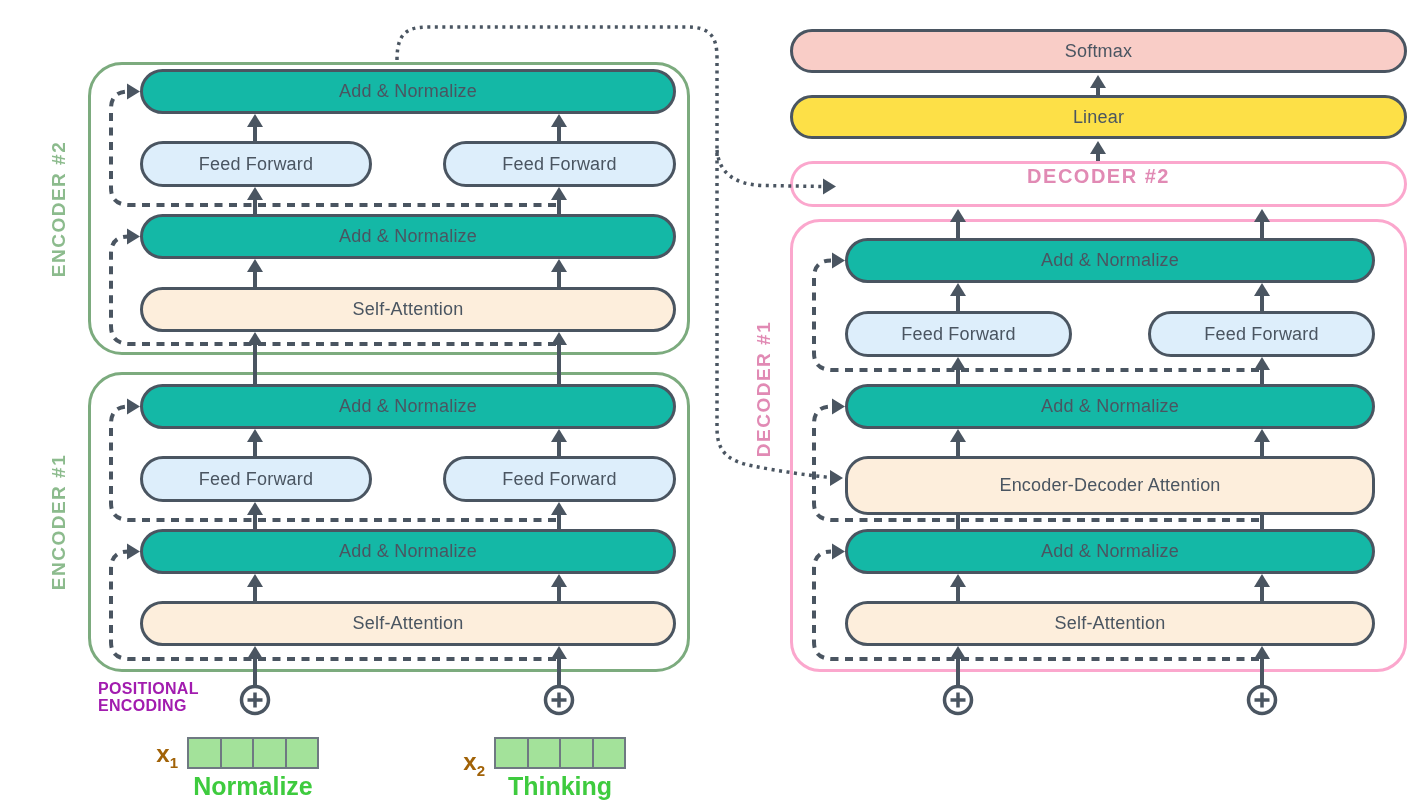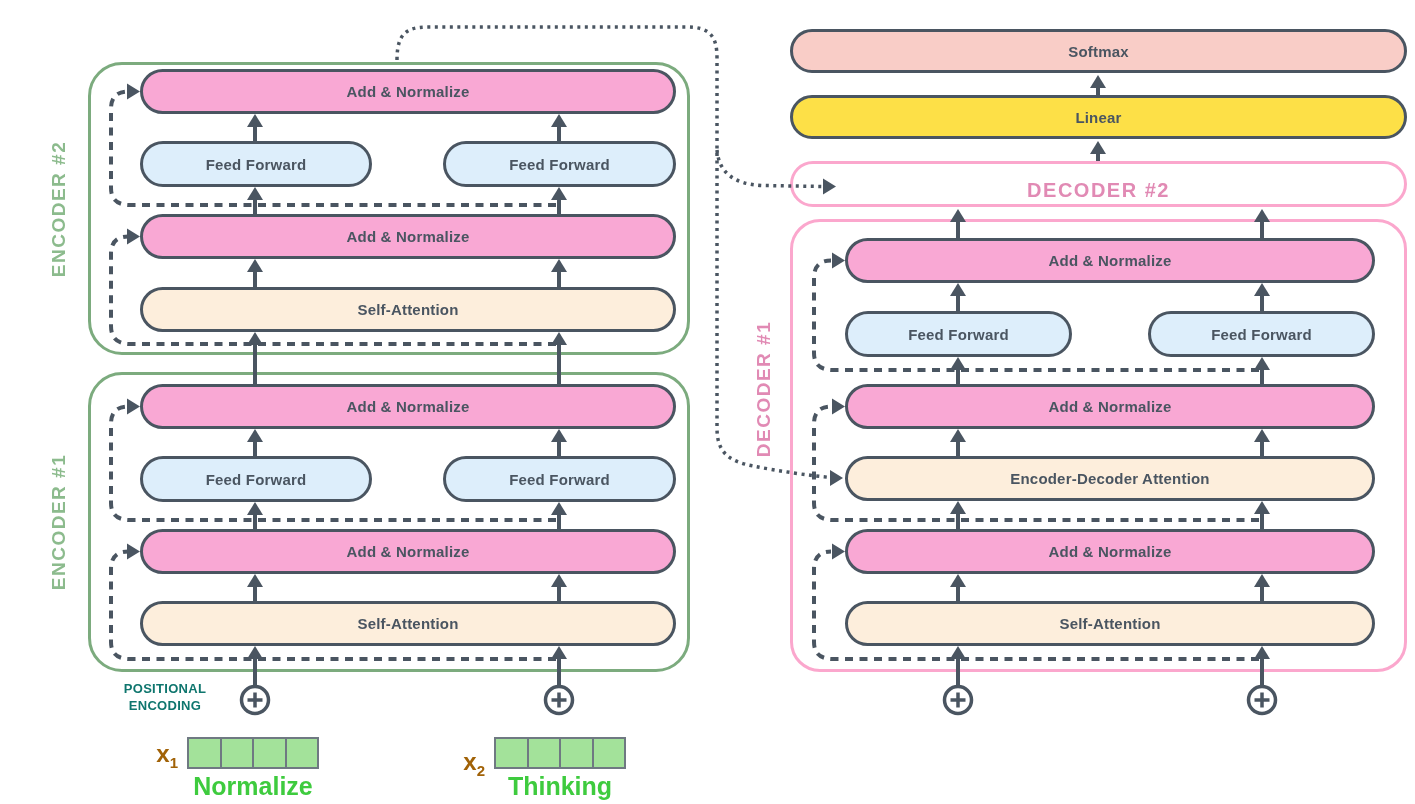--- a/index.html
+++ b/index.html
@@ -5,34 +5,34 @@
   html,body{margin:0;padding:0;background:#ffffff;}
   #stage{position:relative;width:1415px;height:804px;background:#ffffff;overflow:hidden;
          font-family:"Liberation Sans","DejaVu Sans",sans-serif;}
   #wires{position:absolute;left:0;top:0;z-index:2;pointer-events:none;}
   .frame{position:absolute;box-sizing:border-box;z-index:1;}
   .frame.enc{border:3px solid #7cab7e;border-radius:34px;}
   .frame.dec1{border:3.5px solid #fba7cd;border-radius:30px;}
   .frame.dec2{border:3px solid #fba7cd;border-radius:23px;background:#ffffff;}
   .pill{position:absolute;box-sizing:border-box;border:3.5px solid #4a5561;border-radius:23px;
         display:flex;align-items:center;justify-content:center;z-index:3;
-        font-size:15px;font-weight:700;color:#4a5561;letter-spacing:.2px;}
-  .pill.green{background:#f9a8d4;}
+        font-size:18px;font-weight:400;color:#4a5561;letter-spacing:.2px;}
+  .pill.green{background:#14b8a6;}
   .pill.blue{background:#ddeefb;}
   .pill.orange{background:#fdeedc;}
   .pill.salmon{background:#f9cdc7;}
   .pill.lavender{background:#fde047;}
   .vlabel{position:absolute;display:flex;align-items:center;justify-content:center;z-index:3;}
   .vlabel span{transform:rotate(-90deg);white-space:nowrap;font-weight:700;font-size:19px;letter-spacing:1.5px;}
   .enc-label span{color:#8cbb8d;}
   .dec-label span{color:#e18ab4;}
   .dec2-title{position:absolute;display:flex;align-items:center;justify-content:center;z-index:3;
               font-size:20px;font-weight:700;letter-spacing:1.5px;color:#e18ab4;}
-  .penc{position:absolute;z-index:3;color:#0f766e;font-weight:700;font-size:13px;line-height:17px;
-        letter-spacing:.3px;text-align:center;}
+  .penc{position:absolute;z-index:3;color:#a21caf;font-weight:700;font-size:16px;line-height:17px;
+        letter-spacing:.3px;text-align:left;}
   .token-var{position:absolute;z-index:3;color:#a16207;font-weight:700;font-size:24px;text-align:right;}
   .token-var sub{font-size:15px;}
   .vec{position:absolute;z-index:3;box-sizing:border-box;width:132px;height:32px;border:2px solid #6f7982;display:flex;}
   .vec div{flex:1;background:#a3e29a;border-left:2px solid #6f7982;}
   .vec div:first-child{border-left:none;}
   .word{position:absolute;z-index:3;color:#3ecb3e;font-weight:700;font-size:25px;text-align:center;}
 </style>
 </head>
 <body>
 
@@ -150,42 +150,42 @@
 
   <div class="vlabel enc-label" style="left:30px;top:62px;width:58px;height:293px">
       <span>ENCODER #2</span>
     </div>
   <div class="vlabel enc-label" style="left:30px;top:372px;width:58px;height:300px">
       <span>ENCODER #1</span>
     </div>
   <div class="vlabel dec-label" style="left:735px;top:219px;width:58px;height:340px">
       <span>DECODER #1</span>
     </div>
-  <div class="dec2-title" style="left:790px;top:167px;width:617px;height:46px">DECODER #2</div>
+  <div class="dec2-title" style="left:790px;top:153px;width:617px;height:46px">DECODER #2</div>
 
   <div class="pill green" style="left:140px;top:69px;width:536px;height:45px">Add &amp; Normalize</div>
   <div class="pill blue" style="left:140px;top:141px;width:232px;height:46px">Feed Forward</div>
   <div class="pill blue" style="left:443px;top:141px;width:233px;height:46px">Feed Forward</div>
   <div class="pill green" style="left:140px;top:214px;width:536px;height:45px">Add &amp; Normalize</div>
   <div class="pill orange" style="left:140px;top:287px;width:536px;height:45px">Self-Attention</div>
 
   <div class="pill green" style="left:140px;top:384px;width:536px;height:45px">Add &amp; Normalize</div>
   <div class="pill blue" style="left:140px;top:456px;width:232px;height:46px">Feed Forward</div>
   <div class="pill blue" style="left:443px;top:456px;width:233px;height:46px">Feed Forward</div>
   <div class="pill green" style="left:140px;top:529px;width:536px;height:45px">Add &amp; Normalize</div>
   <div class="pill orange" style="left:140px;top:601px;width:536px;height:45px">Self-Attention</div>
 
   <div class="pill salmon" style="left:790px;top:29px;width:617px;height:44px">Softmax</div>
   <div class="pill lavender" style="left:790px;top:95px;width:617px;height:44px">Linear</div>
 
   <div class="pill green" style="left:845px;top:238px;width:530px;height:45px">Add &amp; Normalize</div>
   <div class="pill blue" style="left:845px;top:311px;width:227px;height:46px">Feed Forward</div>
   <div class="pill blue" style="left:1148px;top:311px;width:227px;height:46px">Feed Forward</div>
   <div class="pill green" style="left:845px;top:384px;width:530px;height:45px">Add &amp; Normalize</div>
-  <div class="pill orange" style="left:845px;top:456px;width:530px;height:45px">Encoder-Decoder Attention</div>
+  <div class="pill orange" style="left:845px;top:456px;width:530px;height:59px">Encoder-Decoder Attention</div>
   <div class="pill green" style="left:845px;top:529px;width:530px;height:45px">Add &amp; Normalize</div>
   <div class="pill orange" style="left:845px;top:601px;width:530px;height:45px">Self-Attention</div>
 
   <div class="penc" style="left:98px;top:680px;width:134px;">
     <div>POSITIONAL</div>
     <div>ENCODING</div>
   </div>
 
   <div class="token-var" style="left:130px;top:740px;width:48px;">
     <span>x</span><sub>1</sub>

